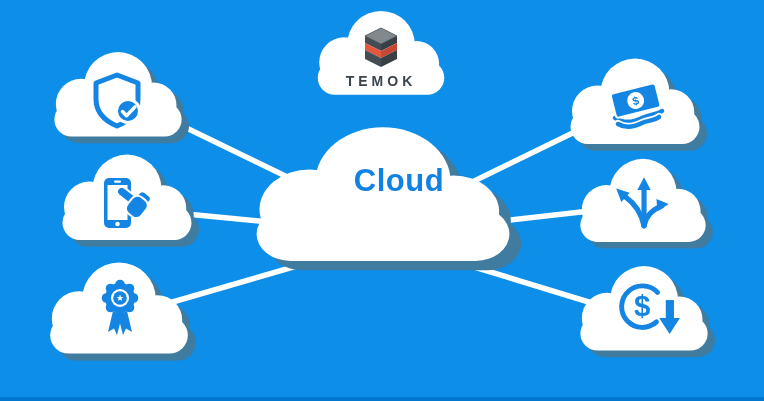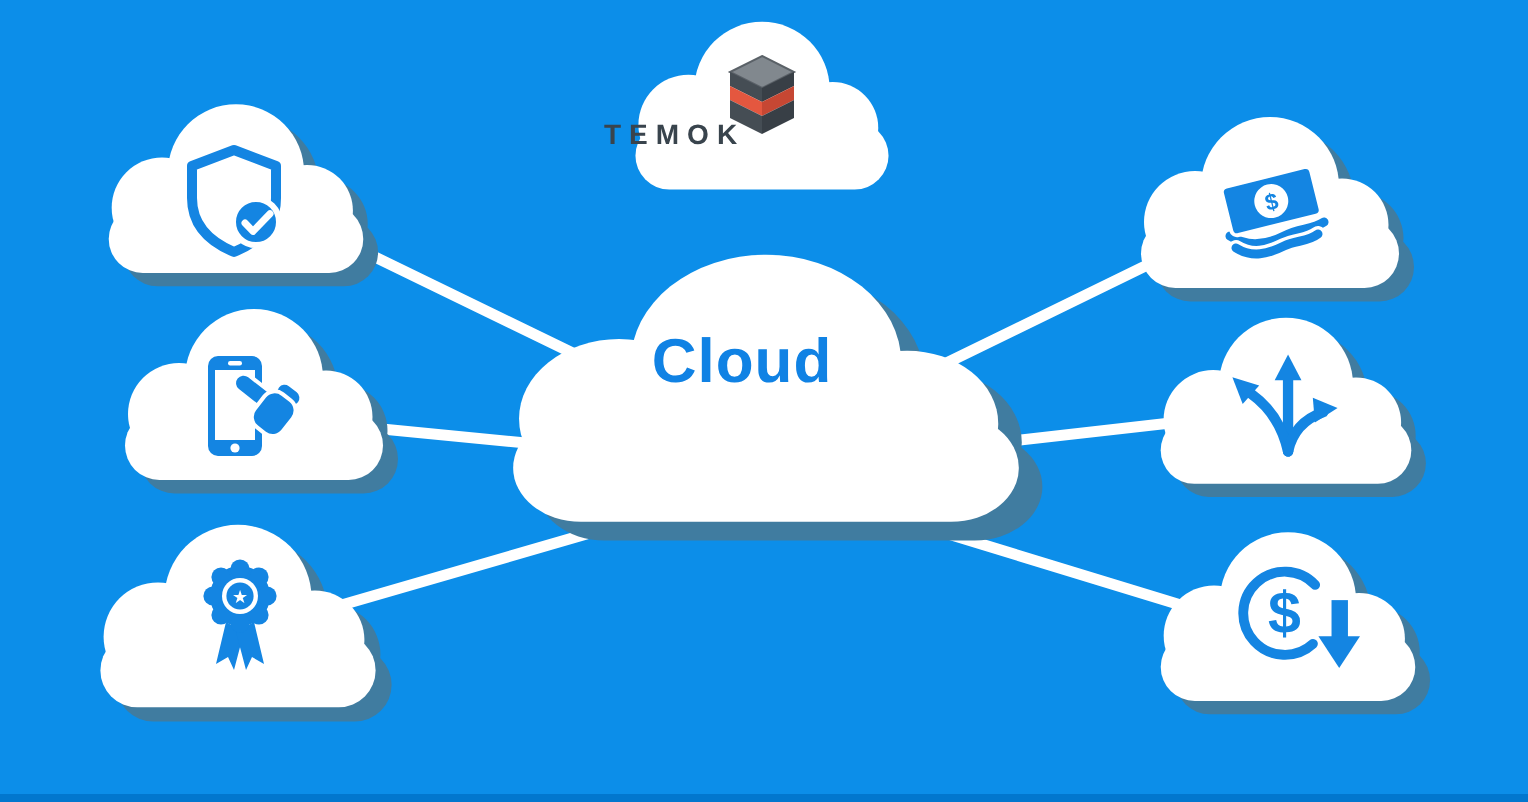--- a/index.html
+++ b/index.html
@@ -6,26 +6,26 @@
   .canvas{
     position:relative;width:764px;height:401px;overflow:hidden;
     background:#0C8EE9;font-family:"Liberation Sans",sans-serif;
   }
   .abs{position:absolute;}
   .lines{left:0;top:0;}
   .cloud-shadow{fill:#407CA0;}
   .cloud-body{fill:#FFFFFF;}
   .connector{stroke:#FFFFFF;stroke-width:5.5;stroke-linecap:round;}
   .hub-title{
-    left:224px;top:160px;width:294px;text-align:center;
+    left:252px;top:160px;width:294px;text-align:center;
     color:#1082E4;font-weight:bold;font-size:31px;line-height:42px;
     letter-spacing:.5px;
   }
   .logo-text{
-    left:302px;top:59px;width:158px;text-align:left;
+    left:302px;top:73px;width:158px;text-align:center;
     color:#39444D;font-weight:bold;font-size:14px;letter-spacing:4px;
   }
   .bottom-strip{left:0;bottom:0;width:764px;height:4px;background:#0277CE;}
   .icon{overflow:visible;}
   .blue{fill:#1485E2;}
   .stroke-blue{stroke:#1485E2;}
 </style>
 </head>
 <body>
 

